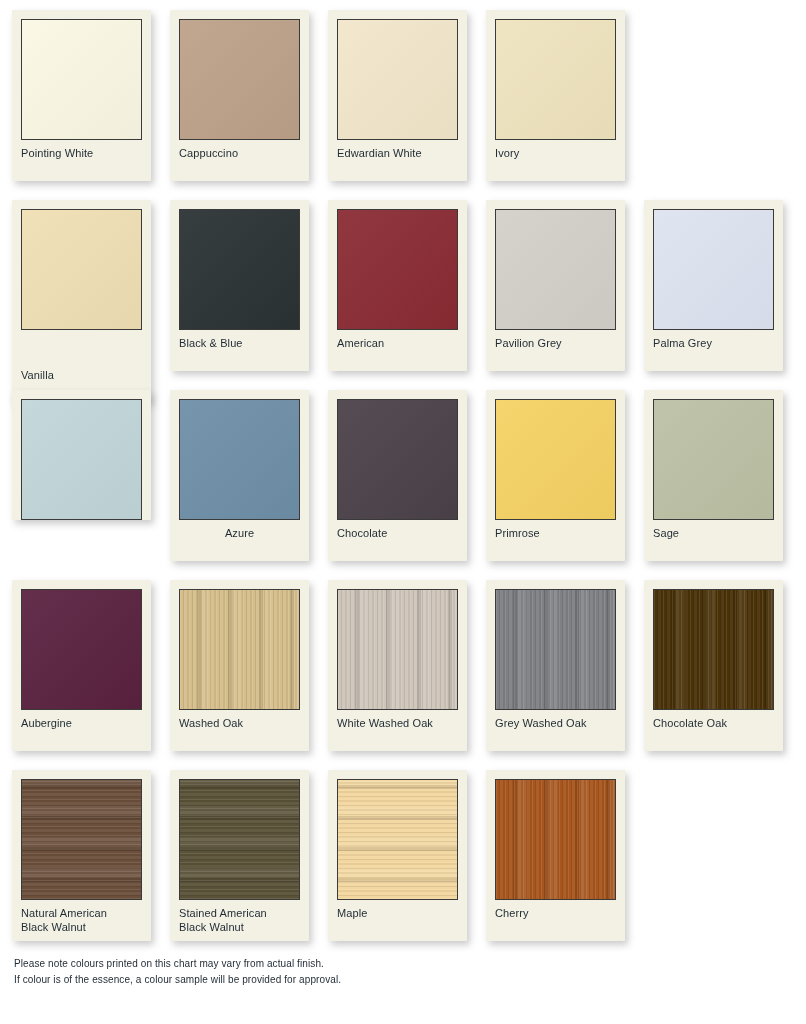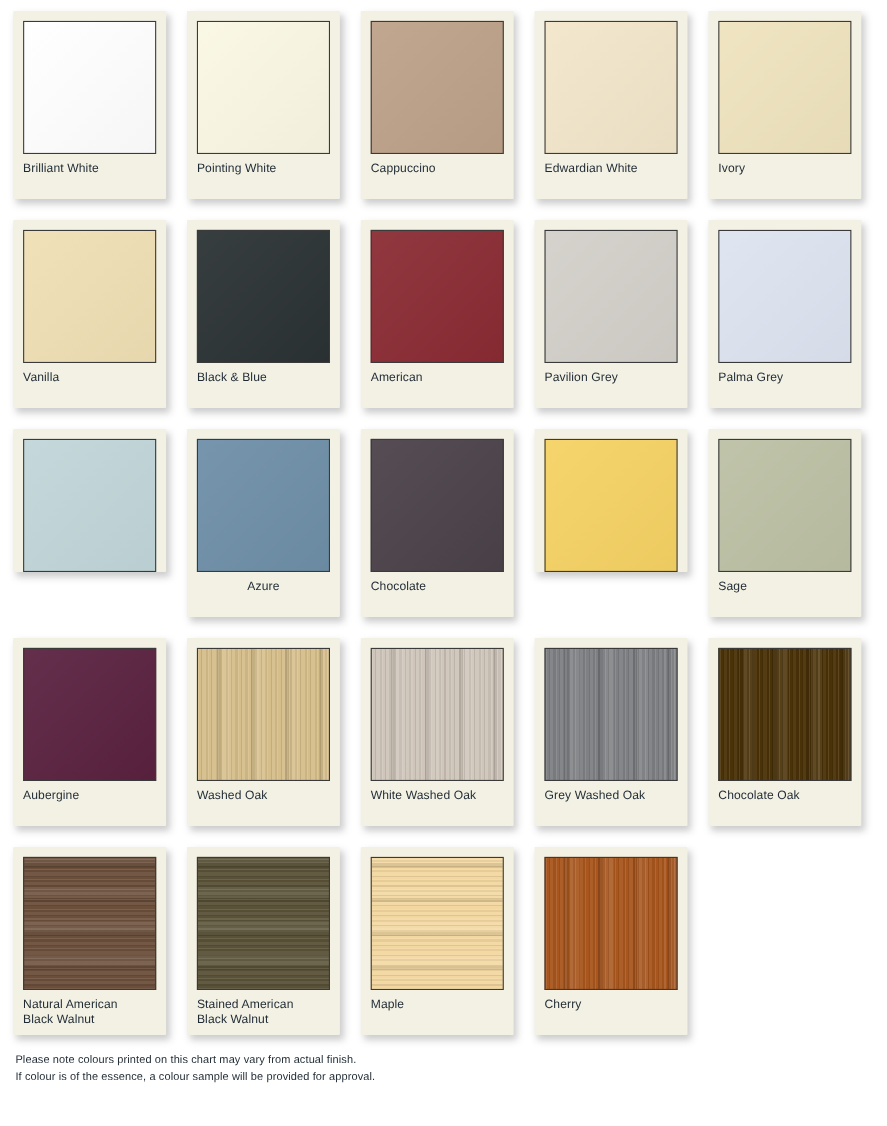--- a/index.html
+++ b/index.html
@@ -76,28 +76,20 @@
 </style>
 </head>
 <body>
 
 <div id="chart-root">
 
   <div class="swatch-grid">
       <div class="swatch-row">
         <div class="swatch-cell">
           <div class="swatch-card">
-            <div class="swatch-chip" style="border-color: rgb(58, 58, 58); background: rgb(255, 255, 255);">
-              <div class="grain" style="background: linear-gradient(135deg, rgba(255, 255, 255, 0.06) 0%, rgba(0, 0, 0, 0.035) 100%);"></div>
-            </div>
-            <div class="swatch-label" style="color: rgb(31, 42, 51);">Brilliant White</div>
-          </div>
-        </div>
-        <div class="swatch-cell">
-          <div class="swatch-card">
             <div class="swatch-chip" style="border-color: rgb(58, 58, 58); background: rgb(250, 248, 228);">
               <div class="grain" style="background: linear-gradient(135deg, rgba(255, 255, 255, 0.06) 0%, rgba(0, 0, 0, 0.035) 100%);"></div>
             </div>
             <div class="swatch-label" style="color: rgb(31, 42, 51);">Pointing White</div>
           </div>
         </div>
         <div class="swatch-cell">
           <div class="swatch-card">
             <div class="swatch-chip" style="border-color: rgb(58, 58, 58); background: rgb(189, 161, 137);">
               <div class="grain" style="background: linear-gradient(135deg, rgba(255, 255, 255, 0.06) 0%, rgba(0, 0, 0, 0.035) 100%);"></div>
@@ -121,21 +113,21 @@
             <div class="swatch-label" style="color: rgb(31, 42, 51);">Ivory</div>
           </div>
         </div>
       </div>
       <div class="swatch-row">
         <div class="swatch-cell">
           <div class="swatch-card">
             <div class="swatch-chip" style="border-color: rgb(58, 58, 58); background: rgb(239, 223, 180);">
               <div class="grain" style="background: linear-gradient(135deg, rgba(255, 255, 255, 0.06) 0%, rgba(0, 0, 0, 0.035) 100%);"></div>
             </div>
-            <div class="swatch-label" style="color: rgb(31, 42, 51);">Vanilla</div>
+            <div class="swatch-label" style="color: rgb(31, 42, 51); margin-top: 32px;">Vanilla</div>
           </div>
         </div>
         <div class="swatch-cell">
           <div class="swatch-card">
             <div class="swatch-chip" style="border-color: rgb(58, 58, 58); background: rgb(43, 50, 51);">
               <div class="grain" style="background: linear-gradient(135deg, rgba(255, 255, 255, 0.06) 0%, rgba(0, 0, 0, 0.035) 100%);"></div>
             </div>
             <div class="swatch-label" style="color: rgb(31, 42, 51);">Black &amp; Blue</div>
           </div>
         </div>
@@ -186,20 +178,21 @@
               <div class="grain" style="background: linear-gradient(135deg, rgba(255, 255, 255, 0.06) 0%, rgba(0, 0, 0, 0.035) 100%);"></div>
             </div>
             <div class="swatch-label" style="color: rgb(31, 42, 51);">Chocolate</div>
           </div>
         </div>
         <div class="swatch-cell">
           <div class="swatch-card">
             <div class="swatch-chip" style="border-color: rgb(58, 58, 58); background: rgb(245, 210, 100);">
               <div class="grain" style="background: linear-gradient(135deg, rgba(255, 255, 255, 0.06) 0%, rgba(0, 0, 0, 0.035) 100%);"></div>
             </div>
+            <div class="swatch-label" style="color: rgb(31, 42, 51);">Primrose</div>
           </div>
         </div>
         <div class="swatch-cell">
           <div class="swatch-card">
             <div class="swatch-chip" style="border-color: rgb(58, 58, 58); background: rgb(188, 192, 164);">
               <div class="grain" style="background: linear-gradient(135deg, rgba(255, 255, 255, 0.06) 0%, rgba(0, 0, 0, 0.035) 100%);"></div>
             </div>
             <div class="swatch-label" style="color: rgb(31, 42, 51);">Sage</div>
           </div>
         </div>

